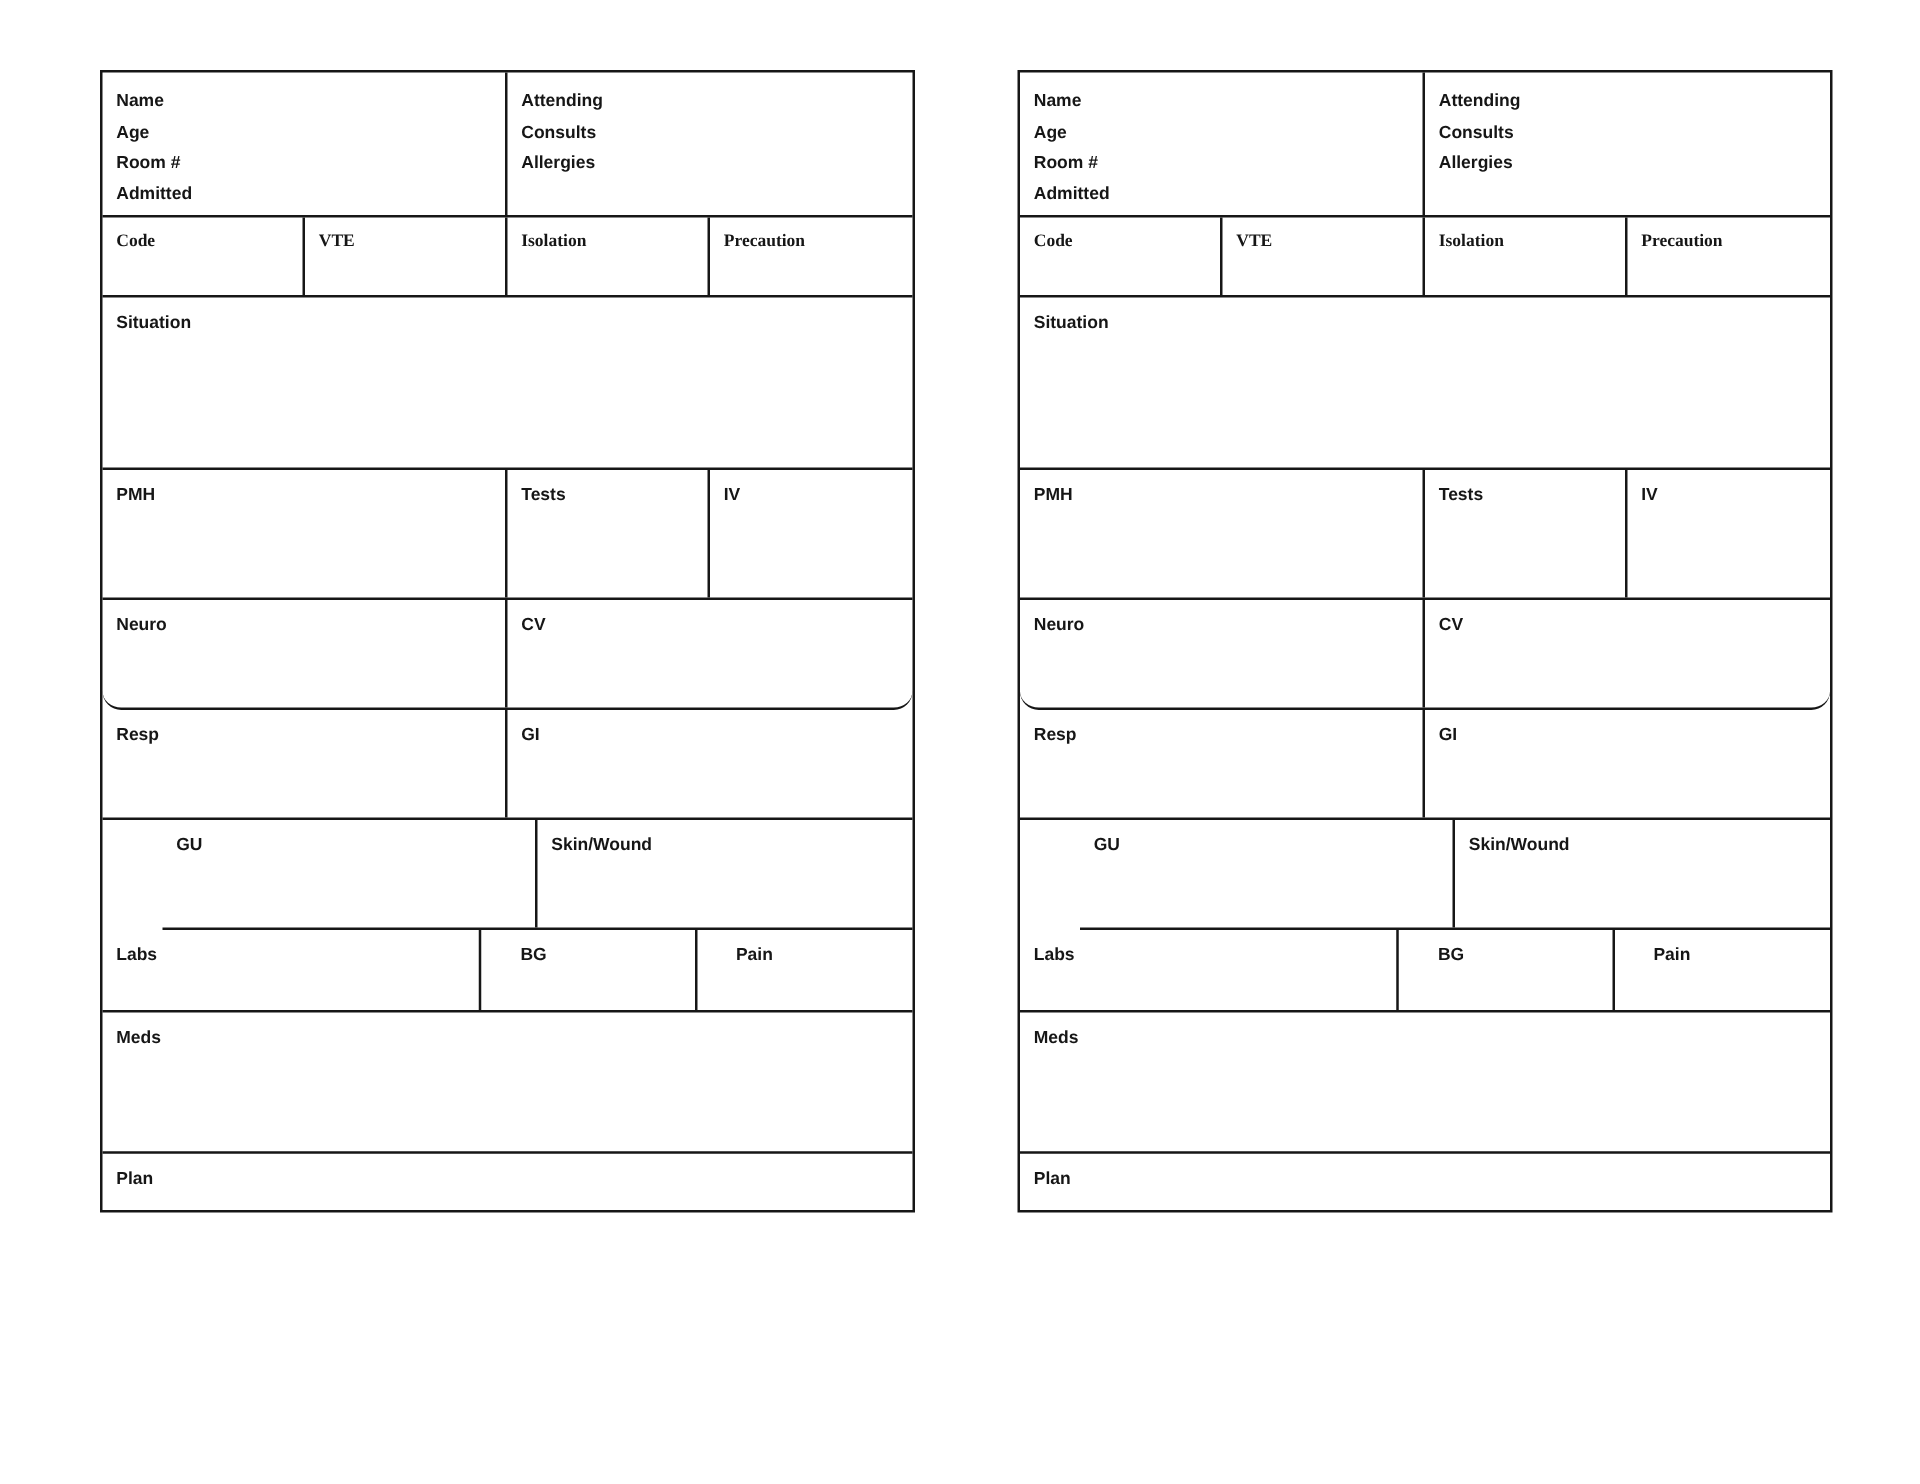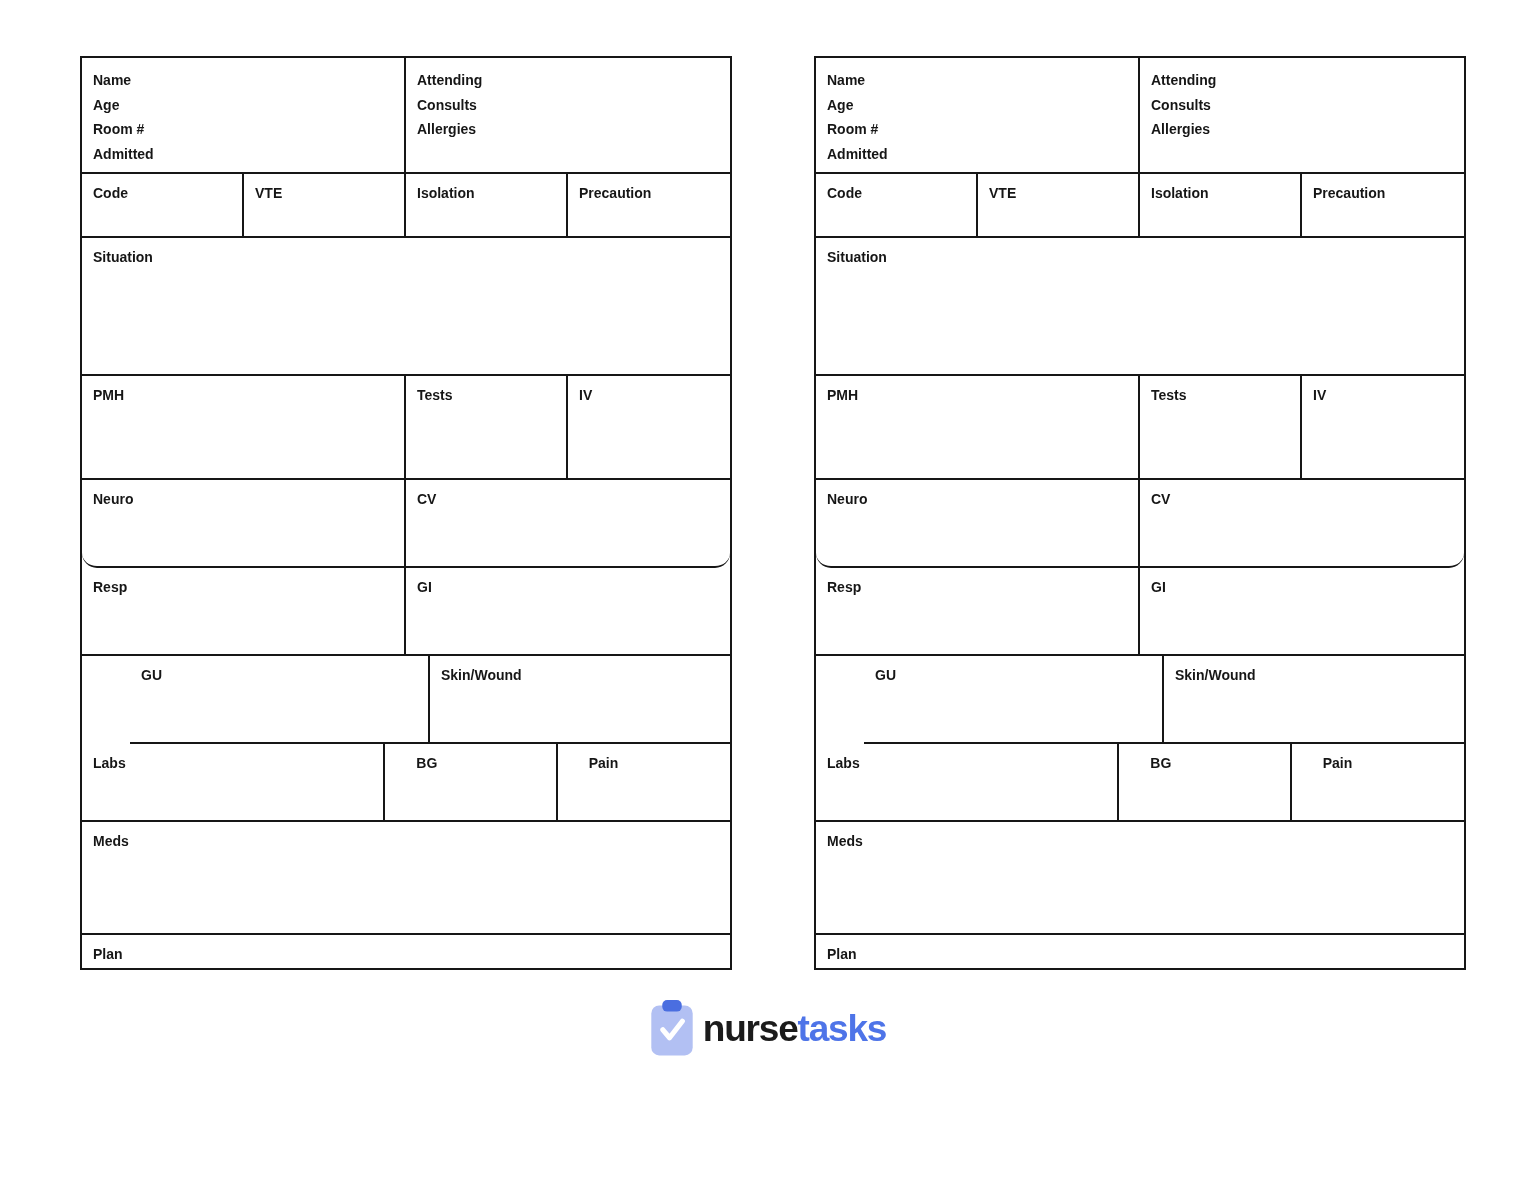--- a/index.html
+++ b/index.html
@@ -31,27 +31,27 @@
 
   .row {
     display: flex;
     box-sizing: border-box;
     border-bottom: 2px solid #161616;
     flex: 0 0 auto;
   }
   .row.last { border-bottom: none; flex: 1 1 auto; }
 
   .r-head      { height: 116px; }
-  .r-status    { height: 64px;  }
+  .r-status    { height: 64px; font-family: Liberation Serif, serif;  }
   .r-situation { height: 138px; }
   .r-pmh       { height: 104px;  }
   .r-neuro     { height: 88px; border-radius: 15px;  }
   .r-resp      { height: 88px;  }
   .r-gu        { height: 88px; margin-left: 48px;  }
-  .r-labs      { height: 78px; gap: 20px;  }
+  .r-labs      { height: 66px; gap: 20px;  }
   .r-meds      { height: 113px; }
 
   .cell {
     box-sizing: border-box;
     border-right: 2px solid #161616;
     padding: 10px 8px 0 11px;
     overflow: hidden;
   }
   .cell:last-child { border-right: none; }
   .w25  { width: 25%;  }
@@ -267,22 +267,14 @@
         <div class="lbl">Meds</div>
       </div>
     </div>
     <div class="row last">
       <div class="cell w100">
         <div class="lbl">Plan</div>
       </div>
     </div>
   </section>
 
-  <div class="logo">
-    <svg class="logo-icon" width="44" height="56" viewBox="0 0 36 46" xmlns="http://www.w3.org/2000/svg">
-      <rect x="1" y="4.5" width="34" height="41" rx="6.5" fill="#b2c0f3"></rect>
-      <rect x="10" y="0" width="16" height="9.5" rx="4" fill="#4a6ee0"></rect>
-      <path d="M10.5 24.5 L16 31 L26.5 17.5" fill="none" stroke="#ffffff" stroke-width="4.2" stroke-linecap="round" stroke-linejoin="round"></path>
-    </svg>
-    <div class="wordmark"><span>nurse</span><span class="blue">tasks</span></div>
-  </div>
 
 </div>
 
 </body></html>

